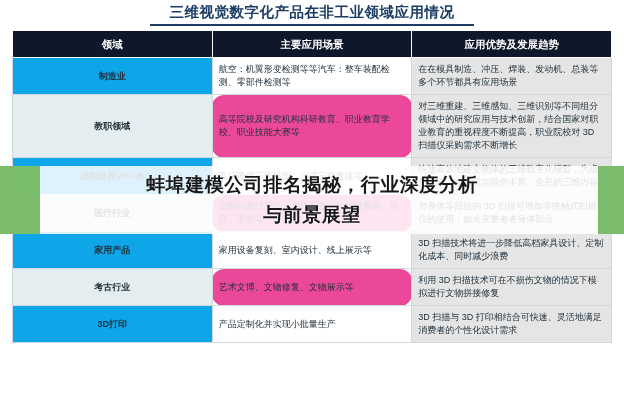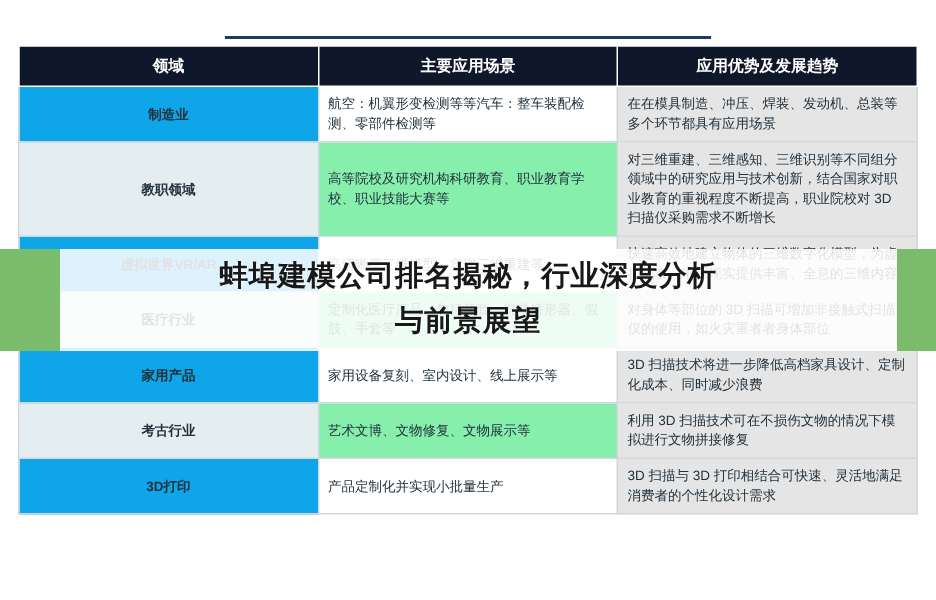--- a/index.html
+++ b/index.html
@@ -78,21 +78,21 @@
     font-size: 9.5px;
   }
   td.col-scene {
     width: 198px;
     background: #ffffff;
   }
   td.col-adv {
     width: 336px;
     background: #e5e5e5;
   }
-  tr.alt td.col-scene { background: #86efac; }
+  tr.alt td.col-scene { background: #ec4899; border-radius: 12px; }
   tr.alt td.col-adv { background: #e5e5e5; }
   tr.alt td.col-domain { background: #e4eef0; margin-top: 36px; }
 
   .overlay-band {
     position: absolute;
     left: 0;
     top: 166px;
     width: 624px;
     height: 68px;
     background: rgba(255,255,255,0.86);
@@ -134,20 +134,21 @@
     height: 68px;
     background: #73b863;
     opacity: 0.95;
   }
 </style>
 </head>
 <body>
 
 <div class="page">
 
+  <div class="doc-title">三维视觉数字化产品在非工业领域应用情况</div>
   <div class="title-rule"></div>
 
   <div class="table-wrap">
     <table class="main-table">
       <thead>
         <tr>
           <th>领域</th>
           <th>主要应用场景</th>
           <th>应用优势及发展趋势</th>
         </tr>

